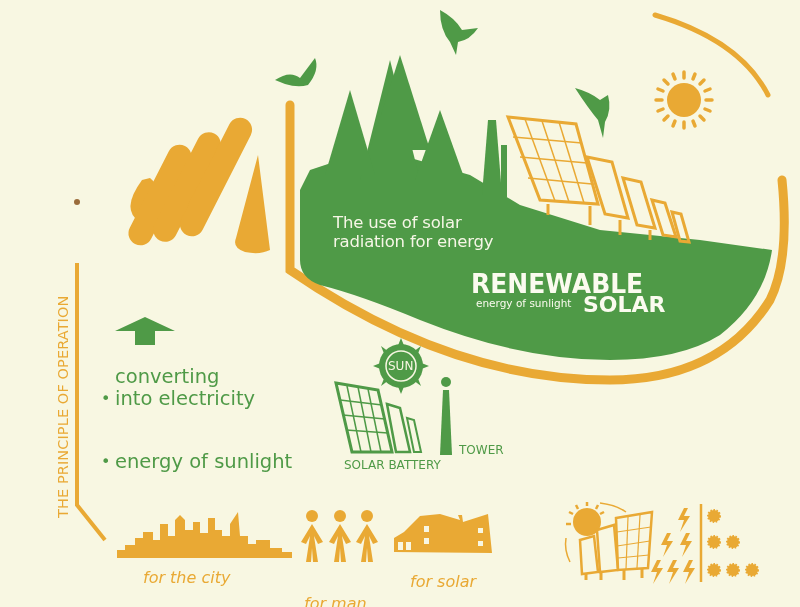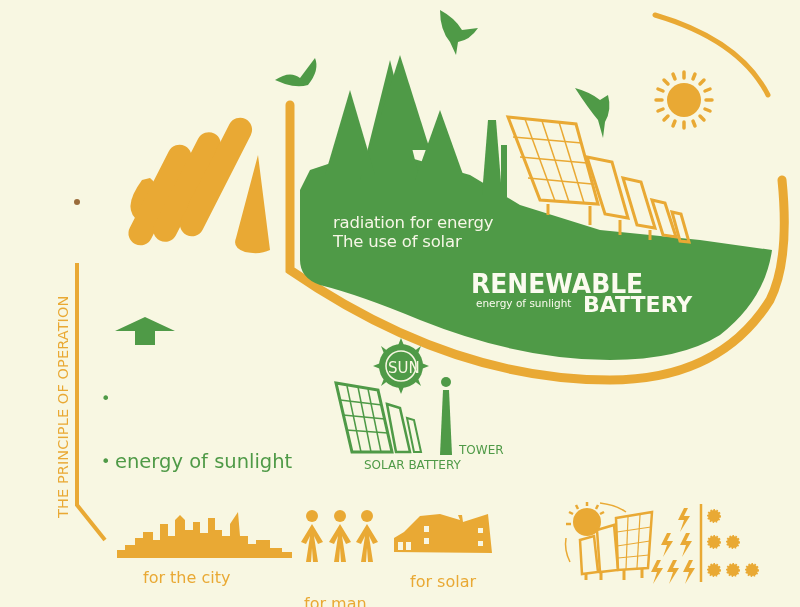--- a/index.html
+++ b/index.html
@@ -7,22 +7,22 @@
   .abs{position:absolute;}
   svg.stage{position:absolute;left:0;top:0;}
   .use-text{left:333px;top:213px;font-size:16.5px;line-height:19px;color:#f6f6e6;font-family:"DejaVu Sans",sans-serif;font-weight:normal;letter-spacing:-0.2px;}
   .renewable{left:471px;top:270px;font-size:25px;font-weight:bold;color:#fbfbef;letter-spacing:0px;font-family:"DejaVu Sans",sans-serif;transform:scaleY(1.05);}
   .energy-big{left:583px;top:292px;font-size:22px;font-weight:bold;color:#fbfbef;font-family:"DejaVu Sans",sans-serif;}
   .energy-small{left:476px;top:297px;font-size:10.5px;color:#fbfbef;font-family:"DejaVu Sans",sans-serif;}
   .vertical-title{left:-67px;top:380px;width:260px;transform:rotate(-90deg);font-size:14.5px;color:#e9a934;font-family:"DejaVu Sans",sans-serif;white-space:nowrap;letter-spacing:0.1px;}
   .green-list{color:#4f9a47;font-size:19.5px;font-family:"DejaVu Sans",sans-serif;line-height:22px;}
   .bullet{position:absolute;left:-14px;font-size:16px;}
   .lbl-green{color:#4f9a47;font-size:12px;font-family:"DejaVu Sans",sans-serif;}
-  .lbl-orange{color:#e9a934;font-size:16px;font-family:"DejaVu Sans",sans-serif;}
-  .sun-word{color:#f8f7e2;font-size:15px;font-family:"DejaVu Sans",sans-serif;}
+  .lbl-orange{color:#e9a934;font-size:16px;font-family:"DejaVu Sans",sans-serif;font-style:italic;}
+  .sun-word{color:#f8f7e2;font-size:12px;font-family:"DejaVu Sans",sans-serif;}
 </style>
 </head>
 <body>
 
 <svg class="stage" width="800" height="607" viewBox="0 0 800 607" xmlns="http://www.w3.org/2000/svg">
 
   <path d="M655 15 Q740 40 768 95" stroke="#e9a934" stroke-width="5" fill="none" stroke-linecap="round"></path>
   <path d="M782 180 Q790 260 770 300 Q720 380 610 380 Q450 380 290 270 L290 105" stroke="#e9a934" stroke-width="9" fill="none" stroke-linecap="round"></path>
 
   <g fill="#e9a934">
@@ -202,36 +202,38 @@
     <circle cx="714" cy="516" r="6"></circle>
     <circle cx="714" cy="542" r="6"></circle>
       <circle cx="733" cy="542" r="6"></circle>
     <circle cx="714" cy="570" r="6"></circle>
       <circle cx="733" cy="570" r="6"></circle>
       <circle cx="752" cy="570" r="6"></circle>
   </g>
 </svg>
 
 <div class="abs use-text">
+  <div>The use of solar</div>
   <div>radiation for energy</div>
-  <div>The use of solar</div>
 </div>
 <div class="abs renewable">RENEWABLE</div>
 <div class="abs energy-small">energy of sunlight</div>
-<div class="abs energy-big">BATTERY</div>
+<div class="abs energy-big">SOLAR</div>
 
 <div class="abs vertical-title">THE PRINCIPLE OF OPERATION</div>
 
 <div class="abs green-list" style="left:115px;top:366px;">
   <span class="bullet" style="top:22px;">•</span>
+  <div>converting</div>
+  <div>into electricity</div>
 </div>
 <div class="abs green-list" style="left:115px;top:451px;">
   <span class="bullet" style="top:0px;">•</span>
   <div>energy of sunlight</div>
 </div>
 
 <div class="abs sun-word" style="left:388px;top:359px;">SUN</div>
-<div class="abs lbl-green" style="left:364px;top:458px;">SOLAR BATTERY</div>
+<div class="abs lbl-green" style="left:344px;top:458px;">SOLAR BATTERY</div>
 <div class="abs lbl-green" style="left:459px;top:443px;">TOWER</div>
 
 <div class="abs lbl-orange" style="left:143px;top:568px;">for the city</div>
 <div class="abs lbl-orange" style="left:304px;top:594px;">for man</div>
 <div class="abs lbl-orange" style="left:410px;top:572px;">for solar</div>
 
 </body></html>

